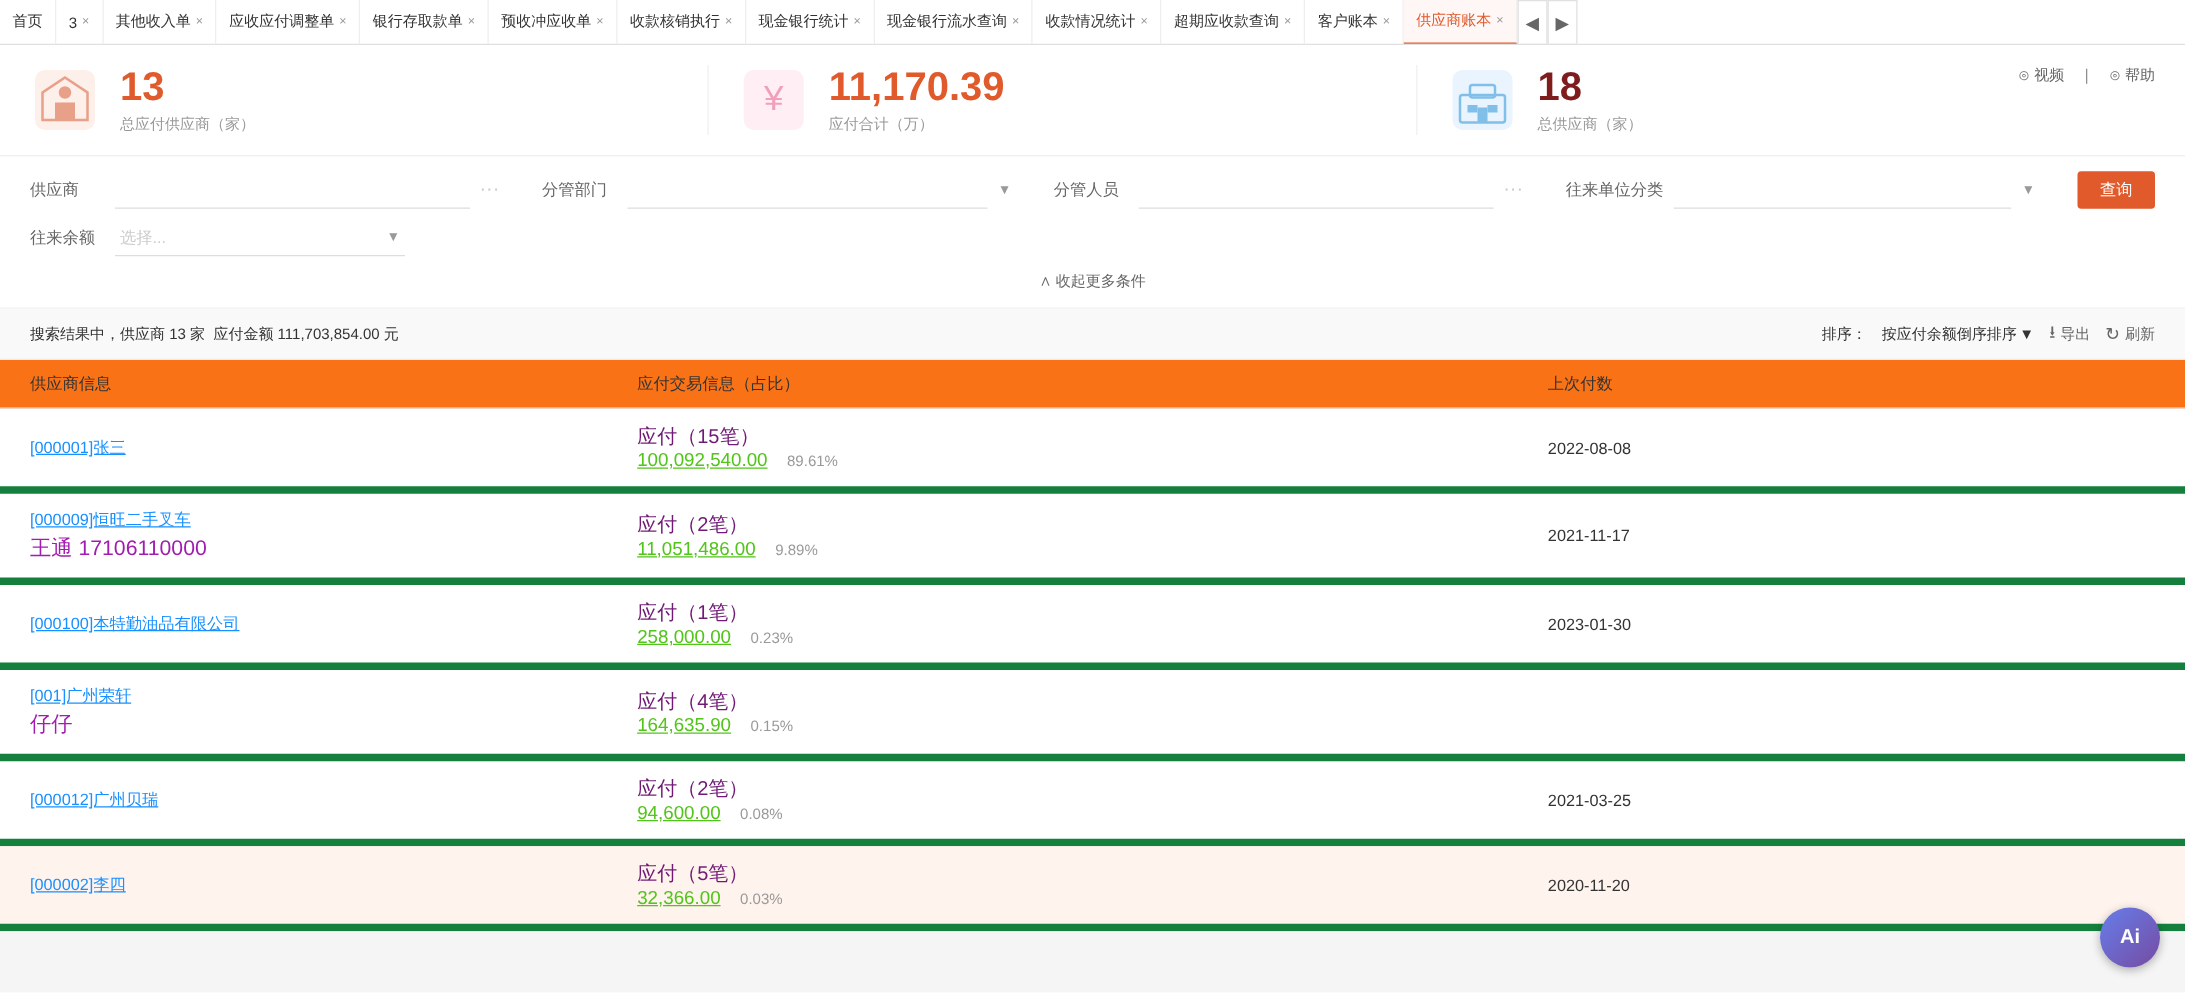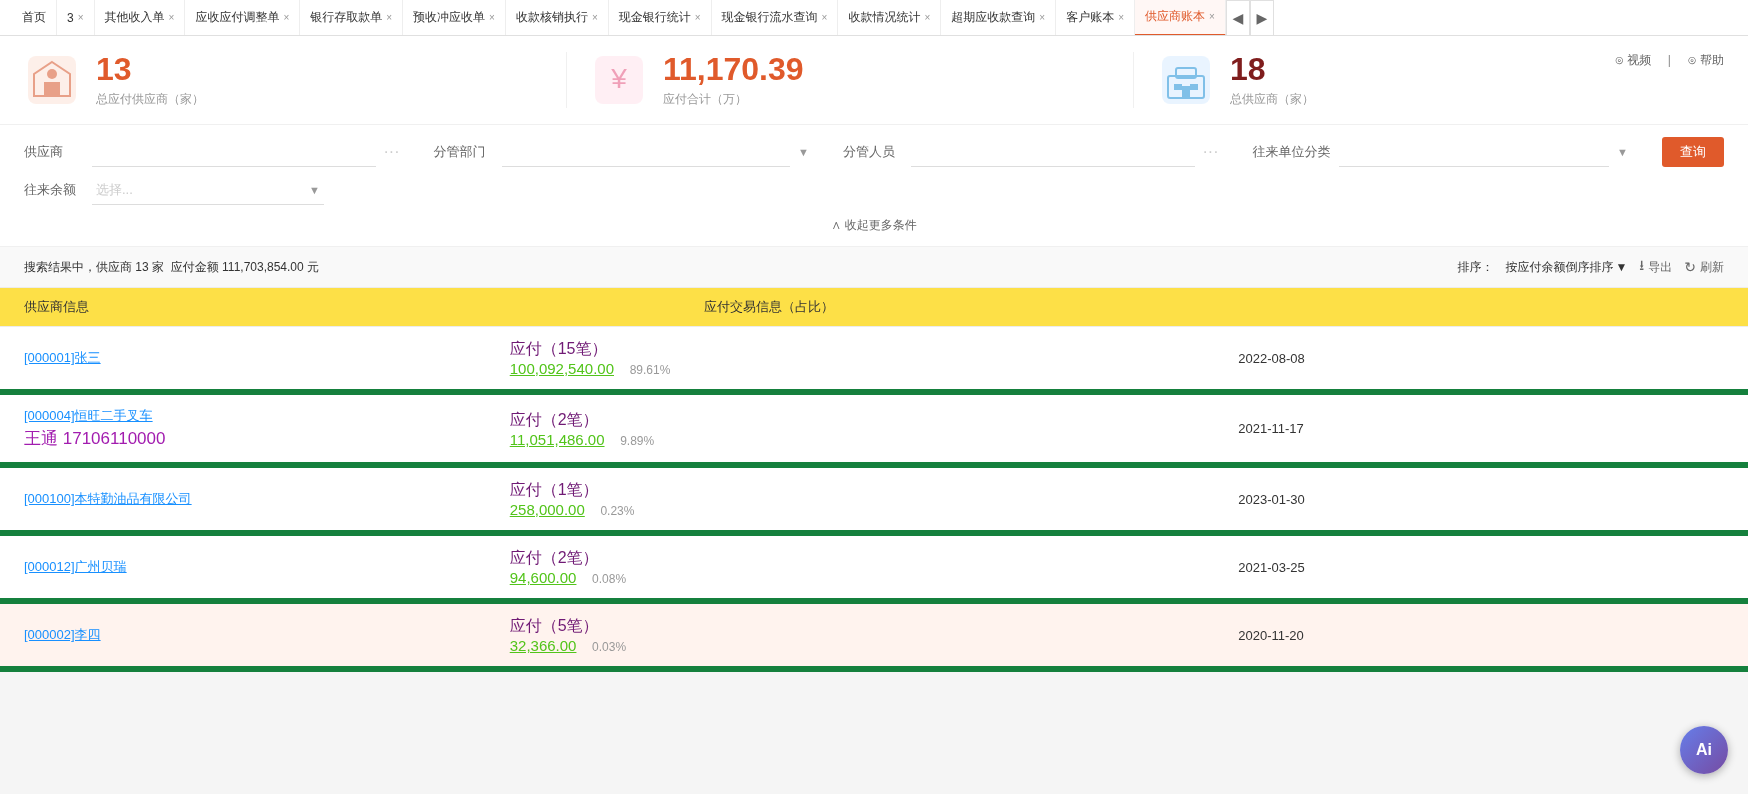--- a/index.html
+++ b/index.html
@@ -5,21 +5,21 @@
     * { box-sizing: border-box; margin: 0; padding: 0; }
     body { font-family: 'Microsoft YaHei', Arial, sans-serif; font-size: 13px; background: #f5f5f5; color: #333; }
 
     
     .top-nav {
       background: #fff;
       border-bottom: 1px solid #e0e0e0;
       display: flex;
       align-items: center;
       height: 36px;
-      padding: 0 12px;
+      padding: 0 0;
       overflow: hidden;
     }
     .nav-tab {
       display: inline-flex;
       align-items: center;
       padding: 0 10px;
       height: 36px;
       font-size: 12px;
       color: #333;
       cursor: pointer;
@@ -201,21 +201,21 @@
 
     
     .data-table {
       background: #fff;
       margin: 0;
     }
     .table-header {
       display: flex;
       padding: 10px 24px;
       border-bottom: 1px solid #ececec;
-      background: #fde047;
+      background: #f97316;
     }
     .col-supplier { flex: 2; font-weight: 500; font-size: 13px; color: #333; }
     .col-transaction { flex: 3; font-weight: 500; font-size: 13px; color: #333; }
     .col-lastpay { flex: 2; font-weight: 500; font-size: 13px; color: #333; }
 
     .table-row {
       display: flex;
       padding: 12px 24px;
       border-bottom: 6px solid #15803d;
       align-items: center;
@@ -414,37 +414,38 @@
       <span class="action-icon">↻</span>
       <span>刷新</span>
     </span>
   </div>
 </div>
 
 <div class="data-table">
   <div class="table-header">
     <div class="col-supplier">供应商信息</div>
     <div class="col-transaction">应付交易信息（占比）</div>
+    <div class="col-lastpay">上次付数</div>
   </div>
 
   <div class="table-row">
     <div class="col-supplier">
       <div class="supplier-name">[000001]张三</div>
     </div>
     <div class="col-transaction">
       <div class="trans-label">应付（15笔）</div>
       <span class="trans-amount">100,092,540.00</span>
       <span class="trans-percent">89.61%</span>
     </div>
     <div class="col-lastpay last-pay">2022-08-08</div>
   </div>
 
   <div class="table-row">
     <div class="col-supplier">
-      <div class="supplier-name">[000004]恒旺二手叉车</div>
+      <div class="supplier-name">[000009]恒旺二手叉车</div>
       <div class="supplier-sub">王通  17106110000</div>
     </div>
     <div class="col-transaction">
       <div class="trans-label">应付（2笔）</div>
       <span class="trans-amount">11,051,486.00</span>
       <span class="trans-percent">9.89%</span>
     </div>
     <div class="col-lastpay last-pay">2021-11-17</div>
   </div>
 
@@ -453,20 +454,32 @@
       <div class="supplier-name">[000100]本特勤油品有限公司</div>
     </div>
     <div class="col-transaction">
       <div class="trans-label">应付（1笔）</div>
       <span class="trans-amount">258,000.00</span>
       <span class="trans-percent">0.23%</span>
     </div>
     <div class="col-lastpay last-pay">2023-01-30</div>
   </div>
 
+  <div class="table-row">
+    <div class="col-supplier">
+      <div class="supplier-name">[001]广州荣轩</div>
+      <div class="supplier-sub">仔仔</div>
+    </div>
+    <div class="col-transaction">
+      <div class="trans-label">应付（4笔）</div>
+      <span class="trans-amount">164,635.90</span>
+      <span class="trans-percent">0.15%</span>
+    </div>
+    <div class="col-lastpay last-pay"></div>
+  </div>
 
   <div class="table-row">
     <div class="col-supplier">
       <div class="supplier-name">[000012]广州贝瑞</div>
     </div>
     <div class="col-transaction">
       <div class="trans-label">应付（2笔）</div>
       <span class="trans-amount">94,600.00</span>
       <span class="trans-percent">0.08%</span>
     </div>

